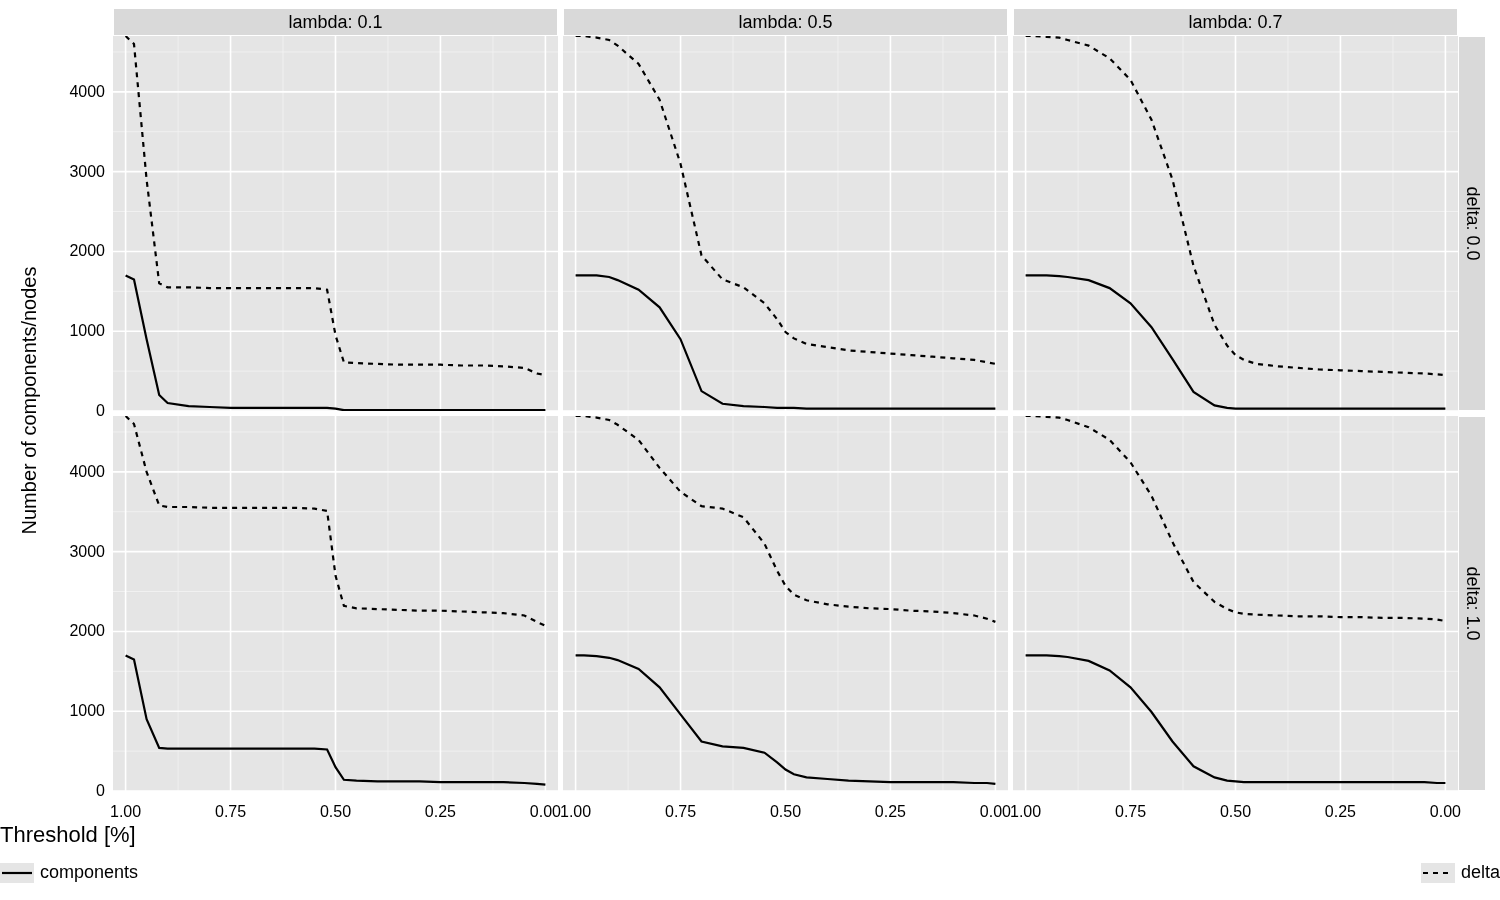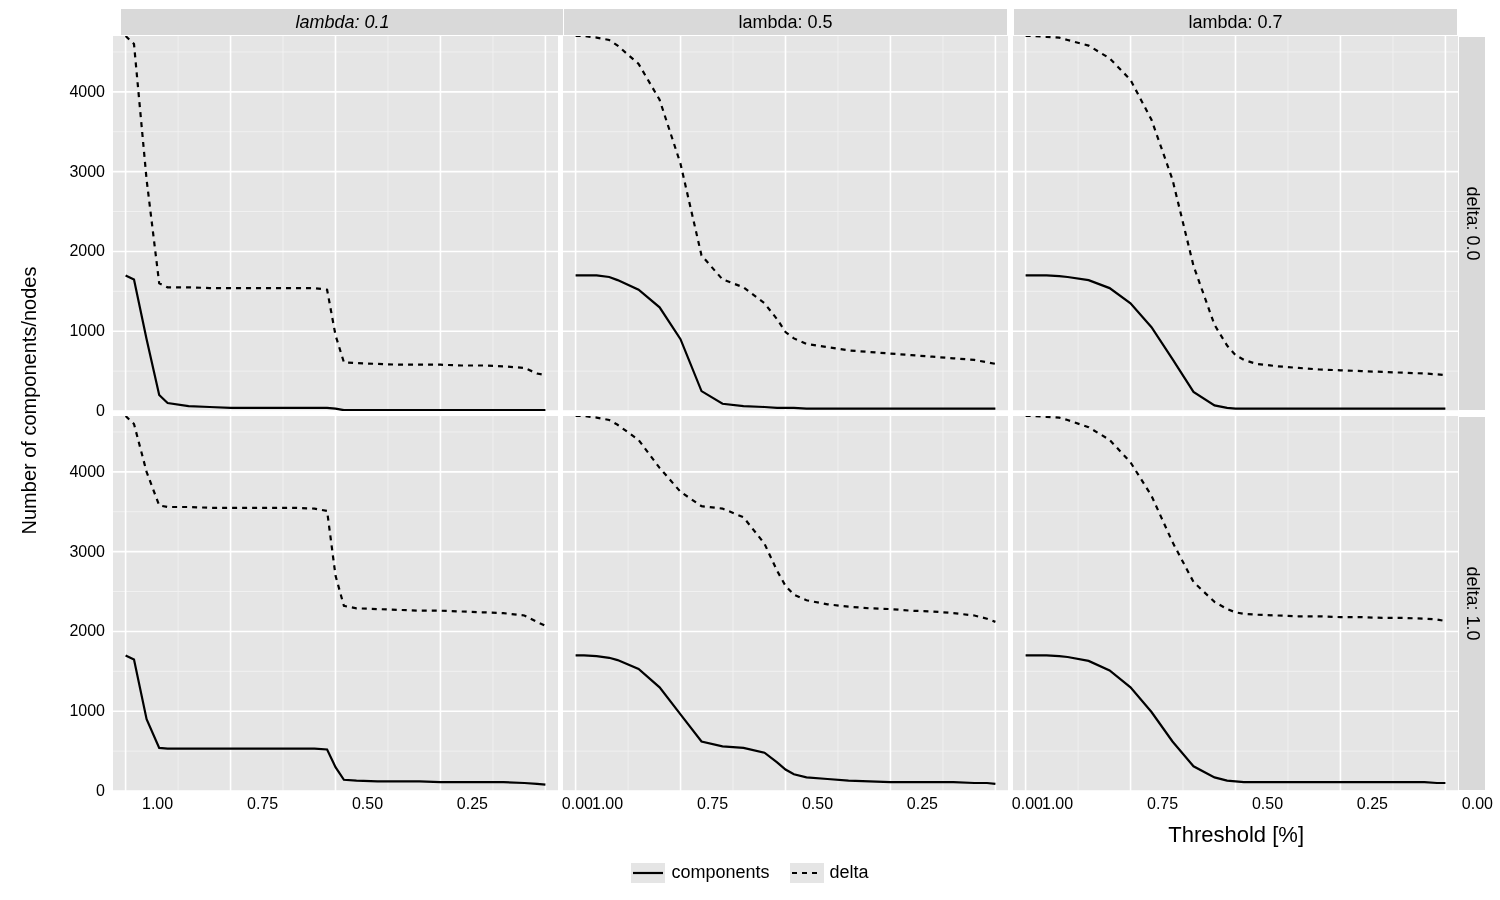--- a/index.html
+++ b/index.html
@@ -91,40 +91,39 @@
   .series-components { stroke-width: 2.2; }
   .series-nodes      { stroke-width: 2.2; stroke-dasharray: 5 5; }
 
   .x-tick-labels {
     position: absolute;
     font-size: 16px;
   }
   .x-tick-labels div {
     position: absolute;
     transform: translateX(-50%);
-    top: 0;
-    margin-left: 32px;
+    top: 8px;
   }
 
   .x-axis-title {
     position: absolute;
     left: 0;
     width: 1304px;
-    text-align: right;
+    text-align: left;
     font-size: 22px;
   }
 
   .legend {
     position: absolute;
     left: 0;
     width: 1500px;
     top: 862px;
     display: flex;
     align-items: center;
-    justify-content: center;
+    justify-content: space-between;
     gap: 20px;
     font-size: 18px;
   }
   .legend-item {
     display: flex;
     align-items: center;
     gap: 6px;
   }
   .legend-swatch {
     width: 34px;
@@ -137,21 +136,21 @@
 </style>
 </head>
 <body>
 
 <div class="figure">
 
   <div class="y-axis-title">
     <span>Number of components/nodes</span>
   </div>
 
-  <div class="col-strip" style="left:120px; width:445px;font-style:italic;">
+  <div class="col-strip" style="left:113px; width:445px;">
     <span>lambda: 0.1</span>
   </div>
   <div class="col-strip" style="left:563px; width:445px;text-align:center;">
     <span>lambda: 0.5</span>
   </div>
   <div class="col-strip" style="left:1013px; width:445px;">
     <span>lambda: 0.7</span>
   </div>
 
   <div class="row-strip" style="left:1458px; top:36px; height:375px;">

